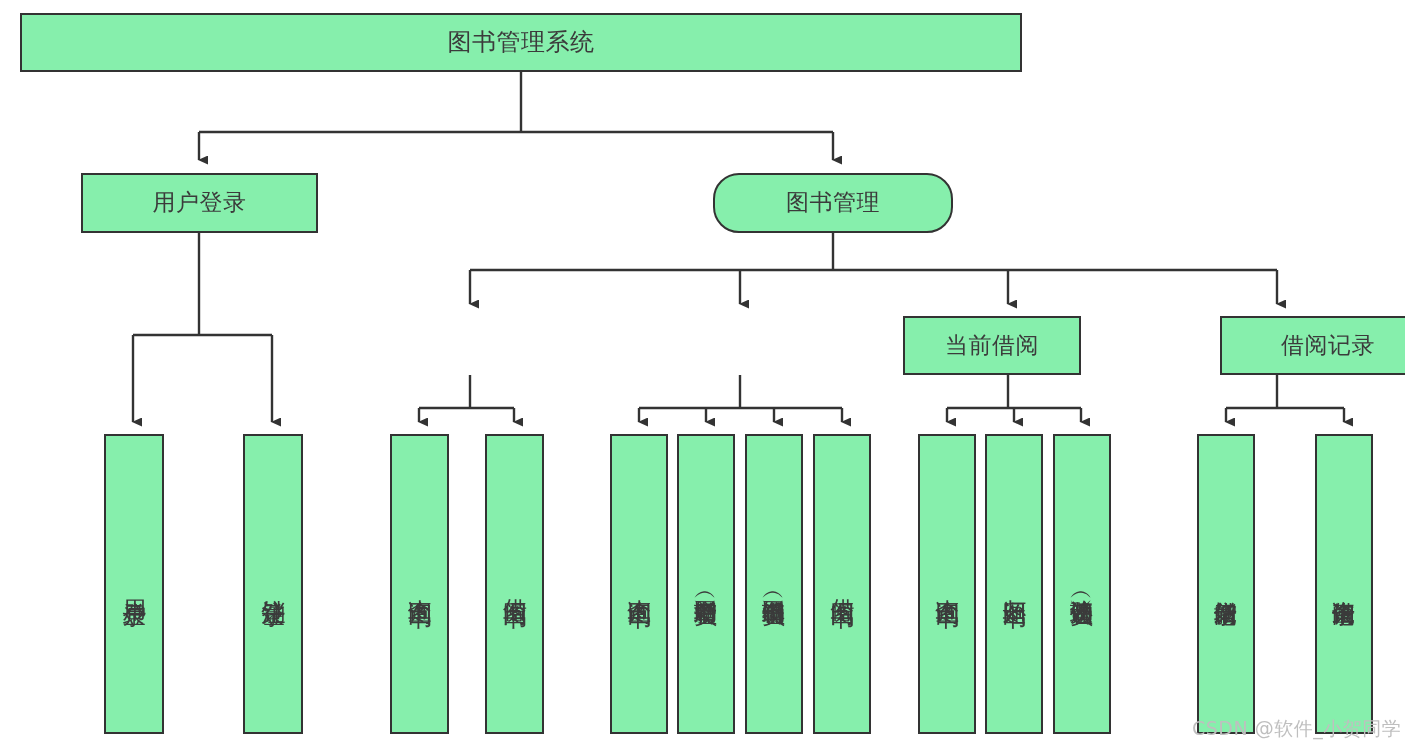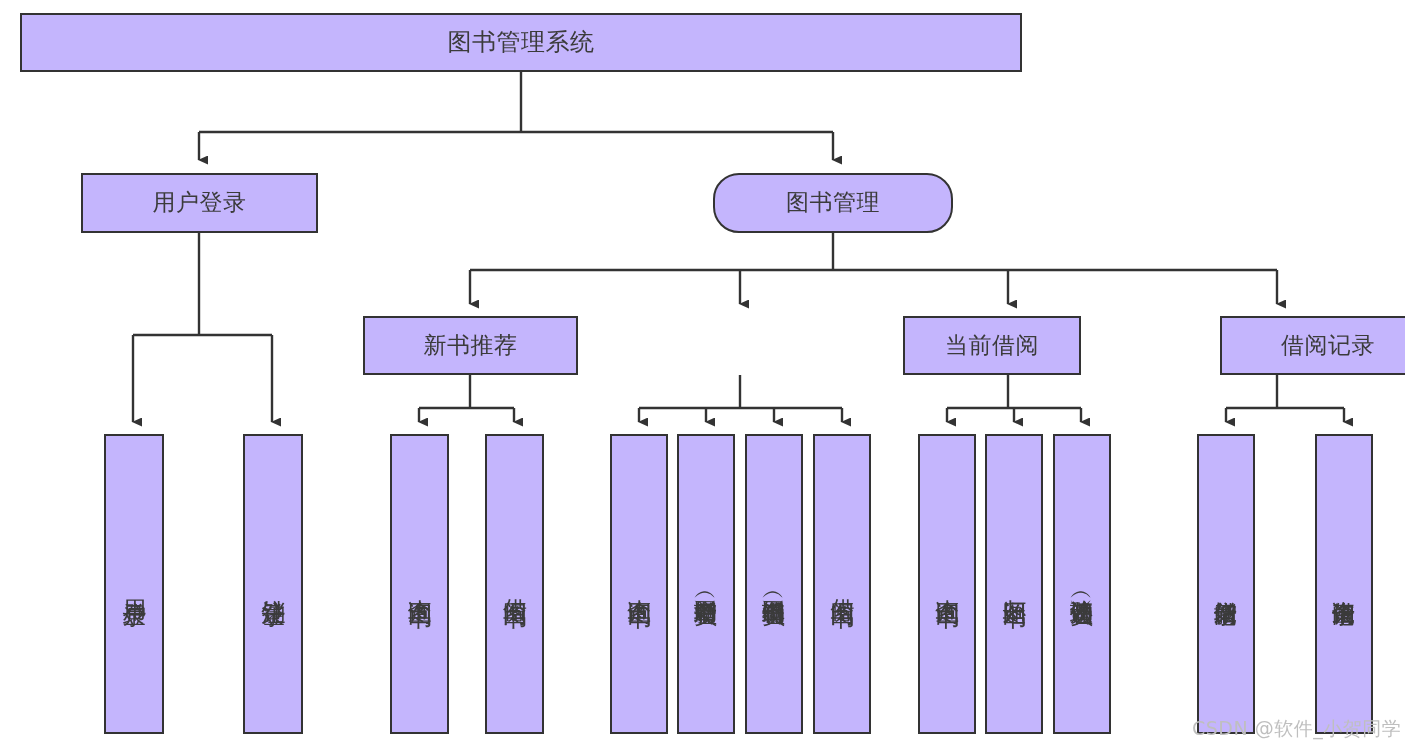--- a/index.html
+++ b/index.html
@@ -22,21 +22,21 @@
     left: 0;
     top: 0;
     width: 1405px;
     height: 747px;
     pointer-events: none;
   }
   .node {
     position: absolute;
     box-sizing: border-box;
     border: 2px solid #333333;
-    background: #c4b5fd;
+    background: #86efac;
     display: flex;
     align-items: center;
     justify-content: center;
     color: #3b3b3b;
   }
   .node .label {
     display: block;
     text-align: center;
     line-height: 1.18;
     letter-spacing: 0.5px;
@@ -135,23 +135,20 @@
   </div>
 
   <div class="node horiz" style="left:81px; top:173px; width:237px; height:60px;">
     <span class="label">用户登录</span>
   </div>
 
   <div class="node horiz" style="left:713px; top:173px; width:240px; height:60px;border-radius:26px;">
     <span class="label">图书管理</span>
   </div>
 
-  <div class="node horiz" style="left:363px; top:316px; width:215px; height:59px;">
-    <span class="label">新书推荐</span>
-  </div>
 
 
   <div class="node horiz" style="left:903px; top:316px; width:178px; height:59px;">
     <span class="label">当前借阅</span>
   </div>
 
   <div class="node horiz" style="left:1220px; top:316px; width:216px; height:59px;">
     <span class="label">借阅记录</span>
   </div>
 

